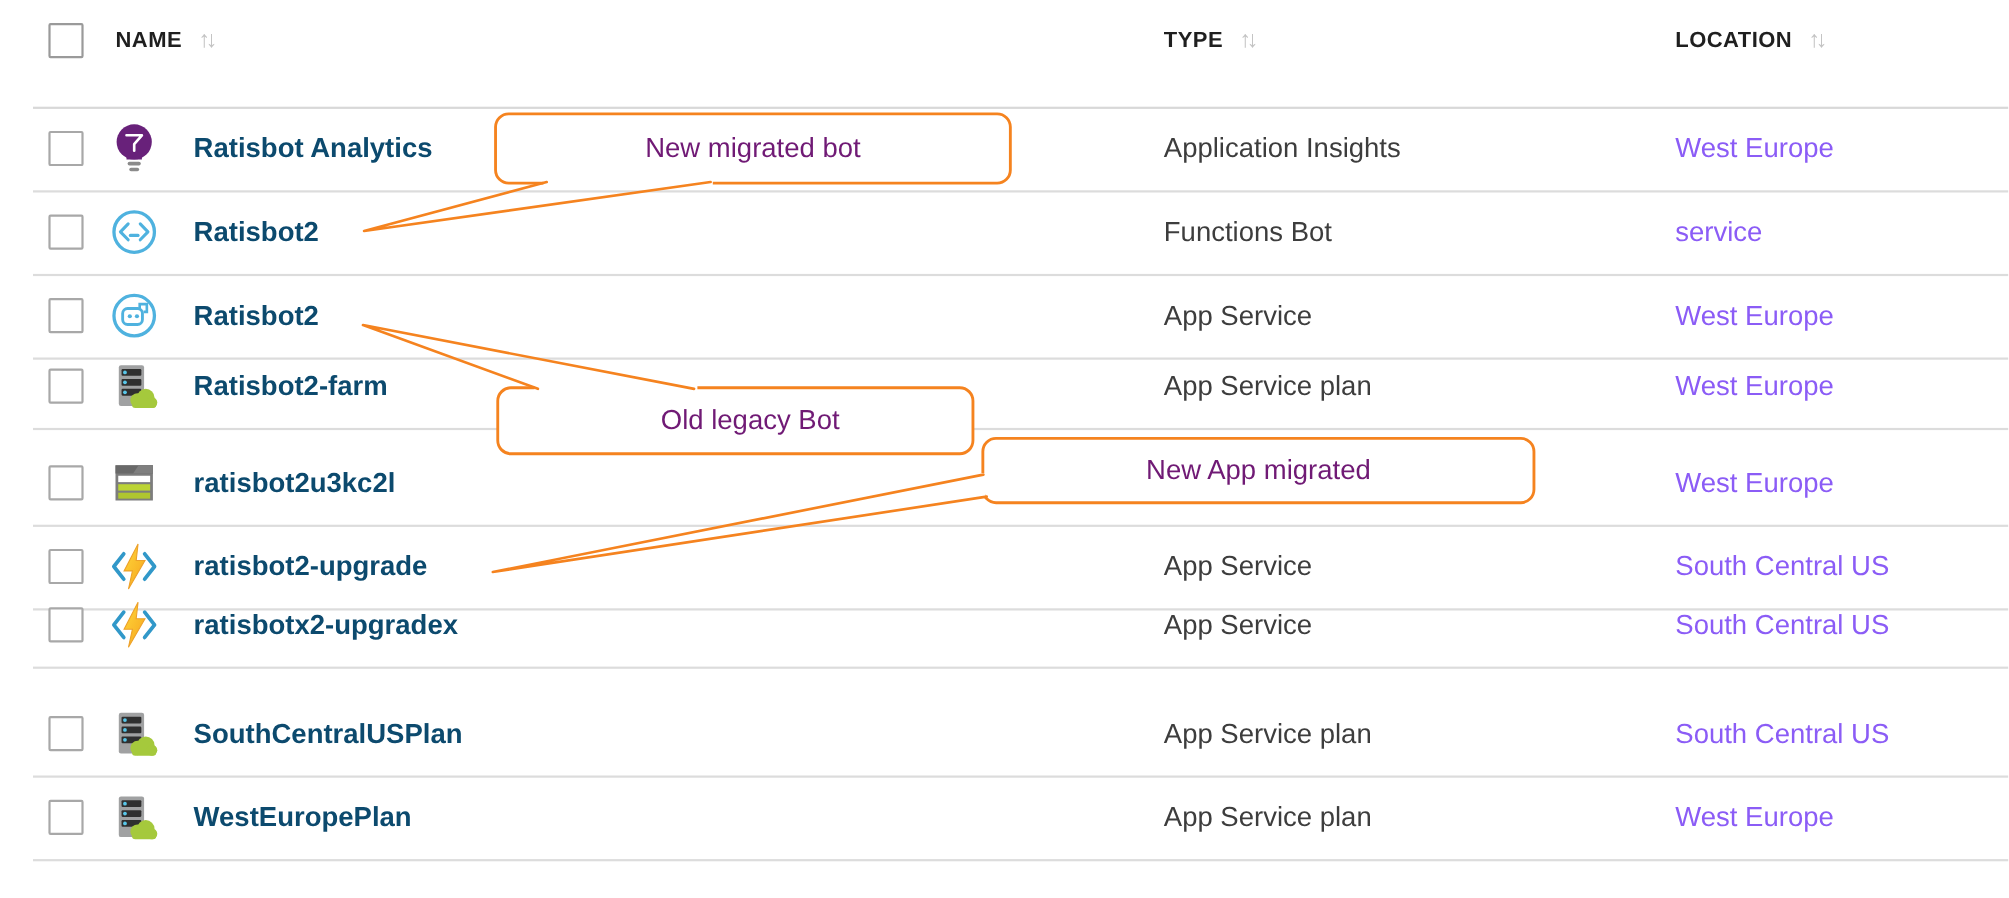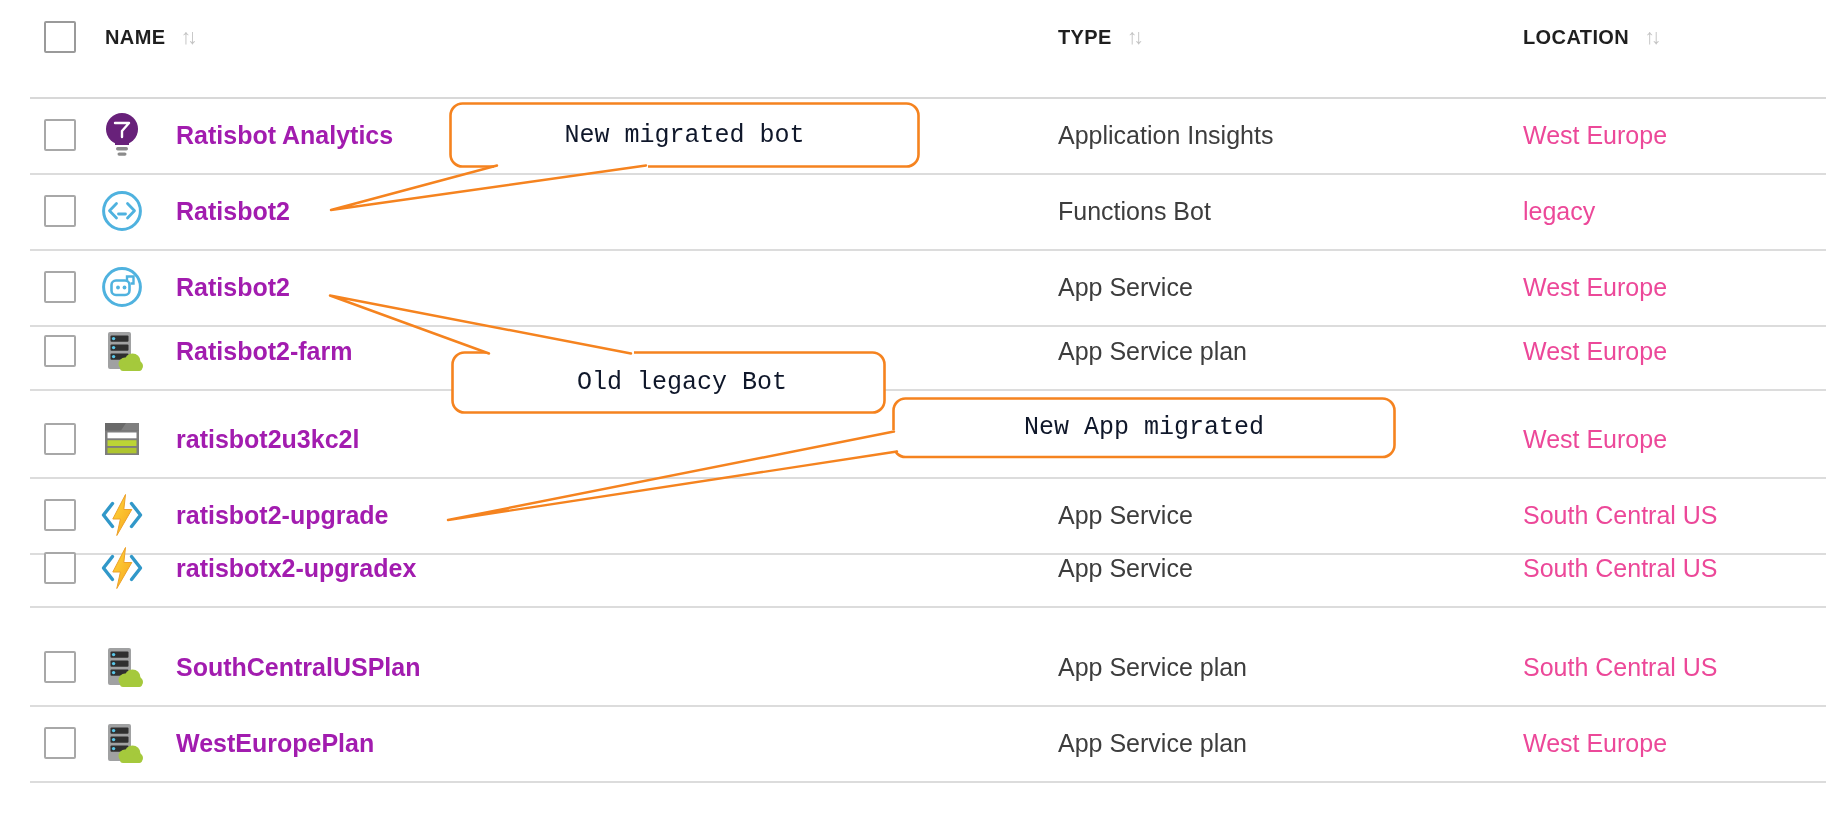--- a/index.html
+++ b/index.html
@@ -10,27 +10,27 @@
   .hdr{position:absolute;left:0;top:0;width:100%;height:97px;border-bottom:2px solid #d8d8d8;}
   .th{position:absolute;top:0;height:74px;display:flex;align-items:center;
       font-size:20px;font-weight:700;color:#1f1f1f;letter-spacing:.4px;cursor:pointer;}
   .sort{font-size:21px;color:#c3c3c3;margin-left:15px;letter-spacing:-4px;font-weight:400;}
   .row{position:absolute;left:0;width:100%;height:76px;border-bottom:2px solid #dcdcdc;}
   .cell{position:absolute;top:0;height:100%;display:flex;align-items:center;}
   .chk{position:absolute;left:14px;top:50%;margin-top:-16px;width:28px;height:28px;
        border:2px solid #a8a8a8;border-radius:2px;background:#fff;cursor:pointer;}
   .hdr .chk{top:21px;margin-top:0;border-color:#9a9a9a;}
   .c-icon{left:70px;width:44px;justify-content:center;}
-  .c-name{left:146px;font-size:25px;font-weight:700;color:#a21caf;cursor:pointer;}
+  .c-name{left:146px;font-size:25px;font-weight:700;color:#0c4a6e;cursor:pointer;}
   .c-type{left:1028px;font-size:25px;color:#3d3d3d;}
-  .c-loc{left:1493px;font-size:25px;color:#ec4899;}
+  .c-loc{left:1493px;font-size:25px;color:#8b5cf6;}
   
   #overlay{position:absolute;left:0;top:0;width:1826px;height:816px;pointer-events:none;z-index:10;}
   .callout-label{position:absolute;display:flex;align-items:center;justify-content:center;
-      font-size:25px;color:#0f172a;z-index:11;pointer-events:none;font-family:Liberation Mono, monospace;}
+      font-size:25px;color:#701a75;z-index:11;pointer-events:none;}
   .icon-box{display:flex;align-items:center;justify-content:center;}
 </style>
 </head>
 <body>
 
 <div id="screen">
   <div id="grid">
 
     <div class="hdr">
       <span class="chk"></span>
@@ -69,21 +69,21 @@
       <div class="cell c-icon icon-box">
         <svg width="44" height="44" viewBox="0 0 44 44">
           <circle cx="22" cy="22" r="18.4" fill="none" stroke="#4FB2DF" stroke-width="3"></circle>
           <path d="M16.5 14.5 L9.5 21.8 L16.5 29" fill="none" stroke="#4FB2DF" stroke-width="2.8" stroke-linecap="round" stroke-linejoin="round"></path>
           <path d="M27.5 14.5 L34.5 21.8 L27.5 29" fill="none" stroke="#4FB2DF" stroke-width="2.8" stroke-linecap="round" stroke-linejoin="round"></path>
           <path d="M18.5 25 H25.5" fill="none" stroke="#4FB2DF" stroke-width="2.8" stroke-linecap="round"></path>
         </svg>
       </div>
       <div class="cell c-name">Ratisbot2</div>
       <div class="cell c-type">Functions Bot</div>
-      <div class="cell c-loc">legacy</div>
+      <div class="cell c-loc">service</div>
     </div>
 
     <div class="row" style="top:249px">
       <span class="chk"></span>
       <div class="cell c-icon icon-box">
         <svg width="44" height="44" viewBox="0 0 44 44">
           <circle cx="22" cy="22" r="18.4" fill="none" stroke="#4FB2DF" stroke-width="3"></circle>
           <path d="M27 16 V11.5 H33.5 V18.5 H30.5" fill="none" stroke="#4FB2DF" stroke-width="2.4"></path>
           <rect x="11.5" y="15.5" width="18" height="14.5" rx="4.5" fill="#fff" stroke="#4FB2DF" stroke-width="2.6"></rect>
           <circle cx="18" cy="22.5" r="1.9" fill="#4FB2DF"></circle>

